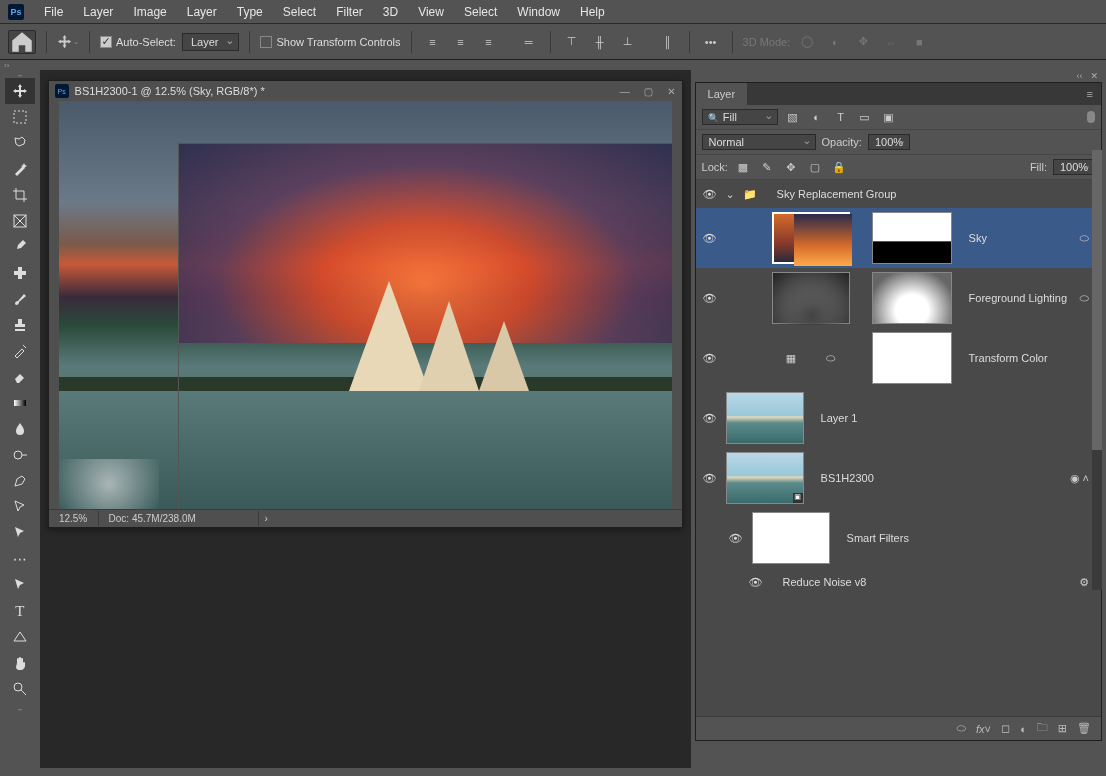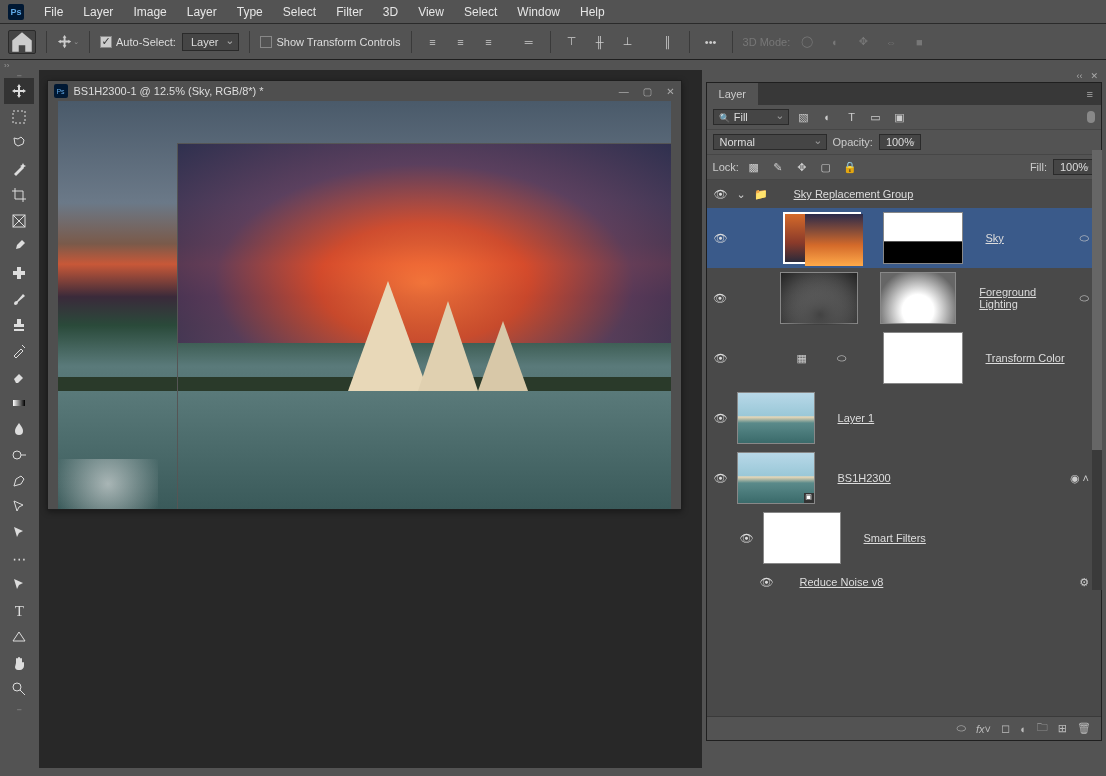--- a/index.html
+++ b/index.html
@@ -14,21 +14,21 @@
 .optbar .chk { width:12px; height:12px; border:1px solid #888; display:inline-flex; align-items:center; justify-content:center; margin-right:4px;}
 .optbar .chk.on { background:#ccc; color:#333;}
 .optbar .sel { background:#454545; border:1px solid #2a2a2a; padding:2px 20px 2px 8px; font-size:11px; position:relative; color:#ddd;}
 .optbar .sel:after { content:"⌄"; position:absolute; right:4px; top:0; color:#aaa;}
 .tool-toggle { height:10px; background:#535353; display:flex; align-items:center; padding-left:4px; font-size:8px; color:#999;}
 .main { display:flex; height:706px;}
 .toolbar { width:40px; background:#535353; display:flex; flex-direction:column; align-items:center; padding-top:2px;}
 .toolbar .tool { width:30px; height:26px; display:flex; align-items:center; justify-content:center; color:#ddd; position:relative; margin-bottom:0;}
 .toolbar .tool.active { background:#333;}
 .toolbar .tool svg { width:16px; height:16px; }
-.docarea { flex:1; background:#282828; position:relative; padding:10px 20px 0 8px;}
+.docarea { flex:1; background:#282828; position:relative; padding:10px 8px 0 8px;}
 .docwin { width:635px; background:#4f4f4f; border:1px solid #1e1e1e; box-shadow:0 2px 6px rgba(0,0,0,0.4);}
 .docwin .title { height:20px; background:#4f4f4f; display:flex; align-items:center; padding:0 6px; font-size:11px; color:#ddd;}
 .docwin .title .tico { width:14px; height:14px; background:#001833; font-size:7px; color:#5fa8e6; display:flex; align-items:center; justify-content:center; margin-right:6px; border-radius:2px;}
 .docwin .title .wbtns { margin-left:auto; display:flex; gap:14px; color:#aaa; font-size:10px;}
 .canvas { width:613px; height:408px; margin:0 10px; background:linear-gradient(180deg,#4a5a6a 0%,#6b7988 25%,#7a5a4a 35%,#c85838 40%,#3a2a3a 48%,#2a4a3a 55%,#5a7a7a 65%,#3a5a5a 100%); position:relative; overflow:hidden;}
 .canvas .skyov { position:absolute; left:119px; top:42px; right:0; height:200px; background:radial-gradient(ellipse at 50% 70%, #ff7a3a 0%, #d84a2a 30%, #5a3a5a 60%, #2a2a4a 100%); opacity:0.9;}
 .canvas .sail { position:absolute; left:290px; top:180px; width:0; height:0; border-left:40px solid transparent; border-right:40px solid transparent; border-bottom:110px solid #e8d8b8;}
 .canvas .sail2 { position:absolute; left:360px; top:200px; width:0; height:0; border-left:30px solid transparent; border-right:30px solid transparent; border-bottom:90px solid #e0d0b0;}
 .canvas .sail3 { position:absolute; left:420px; top:220px; width:0; height:0; border-left:25px solid transparent; border-right:25px solid transparent; border-bottom:70px solid #d8c8a8;}
 .canvas .land { position:absolute; left:0; right:0; top:276px; height:20px; background:#2a3a2a;}
@@ -53,21 +53,21 @@
 .layers { max-height:440px; overflow:auto; background:#494949;}
 .layer { display:flex; align-items:center; padding:2px 4px; gap:6px; min-height:28px;}
 .layer.selected { background:#3a5a8a;}
 .layer .eye { width:20px; display:flex; justify-content:center; color:#ddd;}
 .layer .indent2 { width:40px;}
 .layer .thumb { width:40px; height:26px; border:1px solid #888; background:#888;}
 .layer .thumb.big { width:78px; height:52px;}
 .layer .thumb.sel { border:2px solid #fff;}
 .layer .mask { width:38px; height:26px; border:1px solid #888; background:#fff;}
 .layer .mask.big { width:80px; height:52px;}
-.layer .lbl { font-size:11px; color:#ddd; margin-left:17px;text-decoration:underline;}
+.layer .lbl { font-size:11px; color:#ddd; margin-left:11px;}
 .layer .link { margin-left:auto; margin-right:8px; color:#ccc;}
 .layer.group .fold { width:12px; color:#ccc;}
 .layer.group .folder { width:16px; color:#ccc;}
 .lrow-sky .thumb { background:linear-gradient(180deg,#d46a2a 0%,#8a3a2a 60%,#2a2a3a 100%);}
 .lrow-sky .mask { background:linear-gradient(180deg,#fff 55%,#000 60%);}
 .lrow-fl .thumb { background:radial-gradient(ellipse at 50% 70%,#888,#222);}
 .lrow-fl .mask { background:radial-gradient(ellipse at 50% 70%,#eee,#555);}
 .lrow-fc .mask { background:#fff;}
 .lrow-l1 .thumb, .lrow-bg .thumb { background:linear-gradient(180deg,#b8d8e8 0%,#9ab8c8 50%,#5a8a8a 100%);}
 .lrow-sf .thumb { background:#fff;}
@@ -288,20 +288,25 @@
       <div class="canvas">
         <div class="skyov"></div>
         <div class="land"></div>
         <div class="sea"></div>
         <div class="sail"></div>
           <div class="sail2"></div>
           <div class="sail3"></div>
         <div class="foam"></div>
         <div class="bord"></div>
       </div>
+      <div class="status">
+        <div class="z">12.5%</div>
+        <div class="d">Doc: 45.7M/238.0M</div>
+        <div class="a">›</div>
+      </div>
     </div>
   </div>
 
   <div class="panelzone">
     <div class="top">
       <span>‹‹</span>
       <span>✕</span>
     </div>
     <div class="panel">
       <div class="tab">

